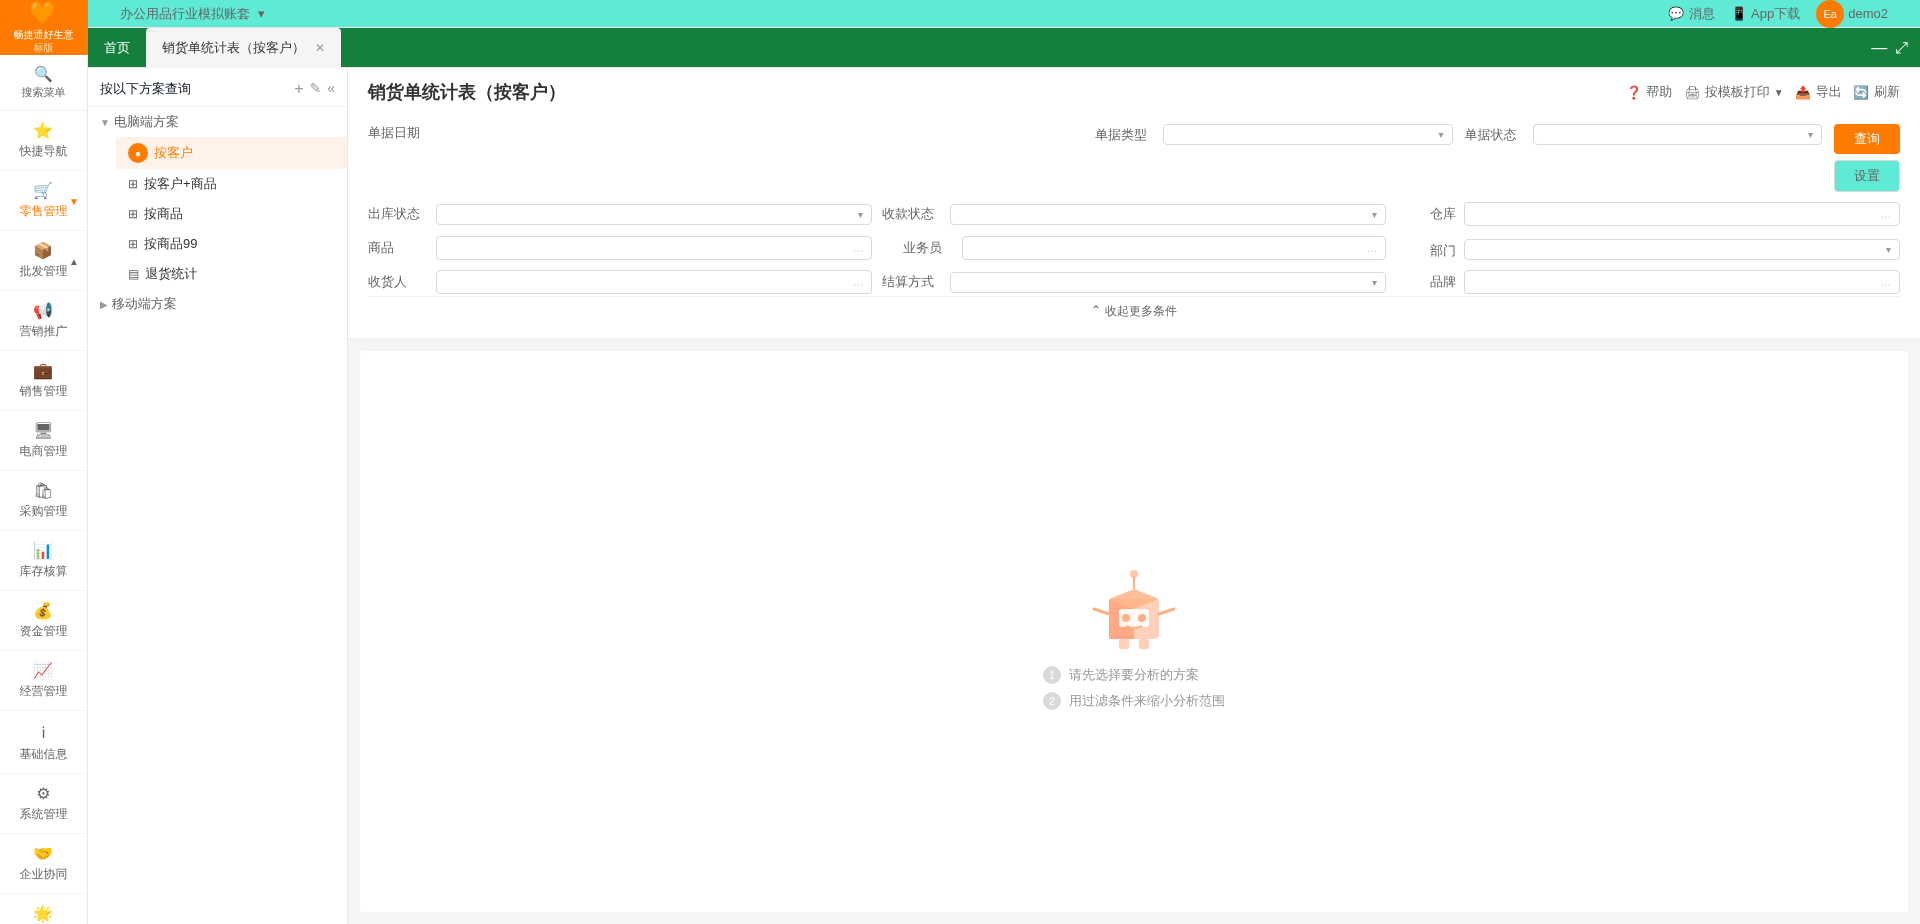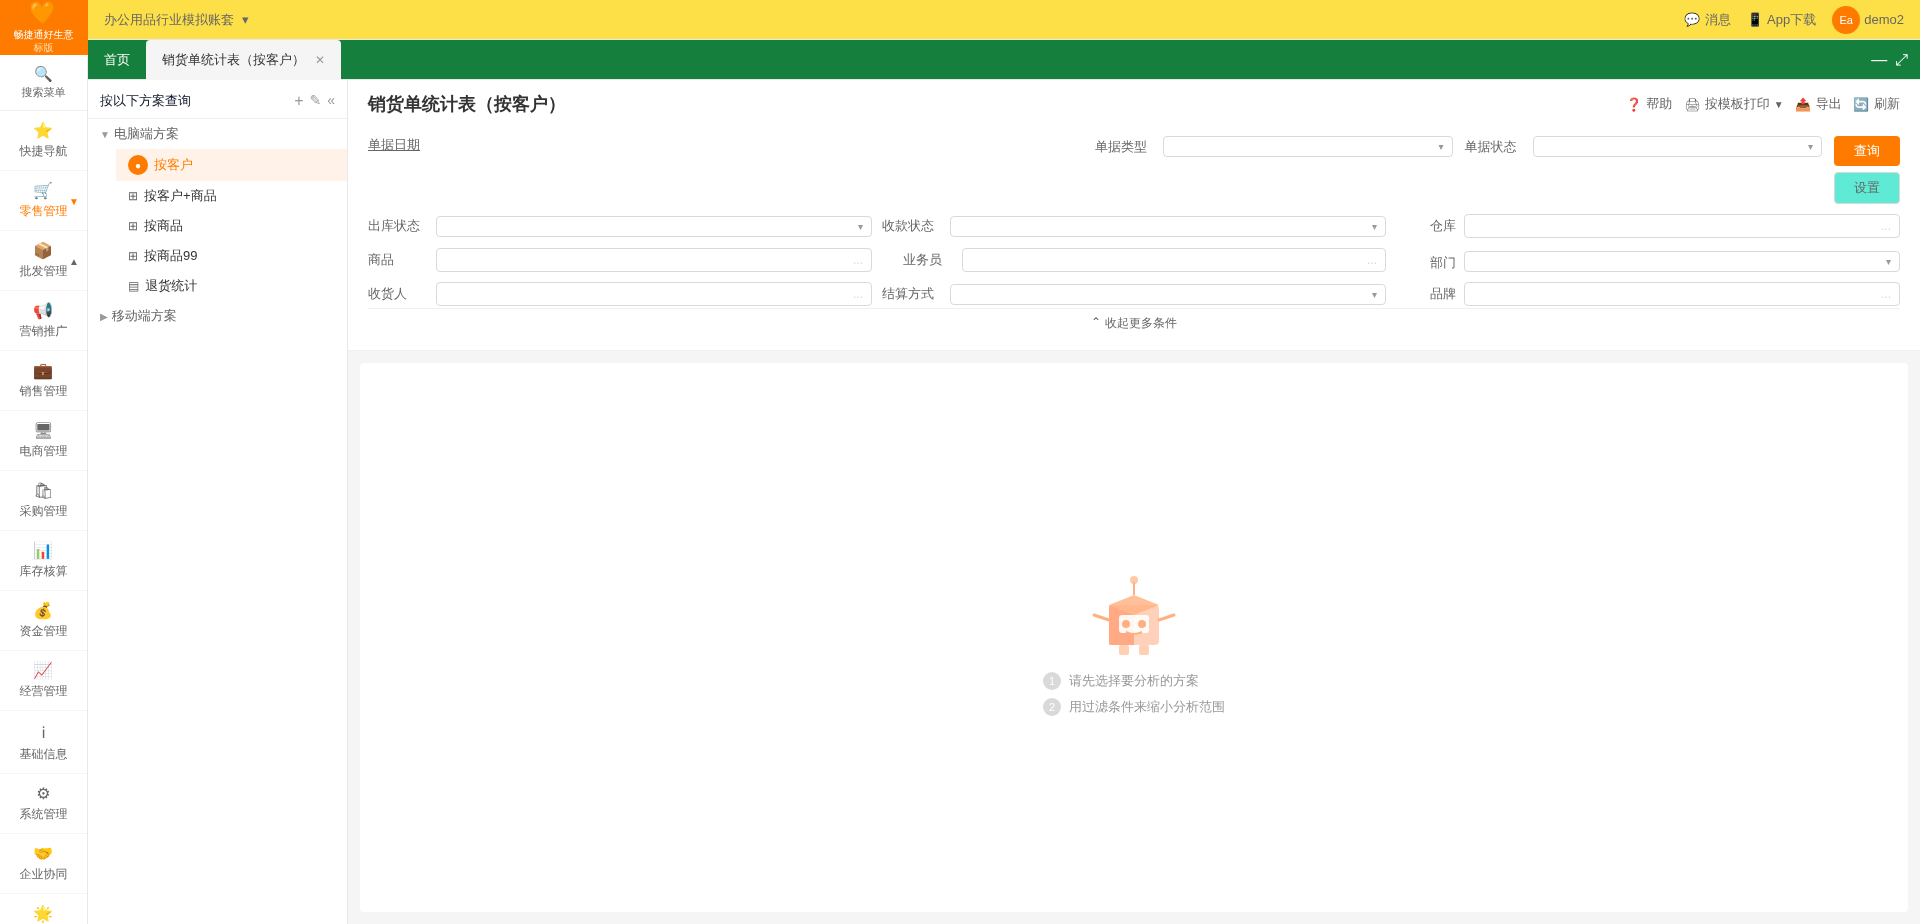--- a/index.html
+++ b/index.html
@@ -13,21 +13,21 @@
     .sidebar-nav-label { font-size: 11px; margin-top: 2px; }
     .sidebar-item { width: 100%; padding: 10px 0; display: flex; flex-direction: column; align-items: center; color: #666; font-size: 12px; cursor: pointer; border-bottom: 1px solid #f5f5f5; position: relative; }
     .sidebar-item.active { color: #ff7b00; }
     .sidebar-item .item-icon { font-size: 16px; margin-bottom: 3px; }
     .sidebar-item .arrow { font-size: 10px; position: absolute; right: 8px; top: 50%; transform: translateY(-50%); }
 
     
     .main-wrapper { flex: 1; display: flex; flex-direction: column; overflow: hidden; }
 
     
-    .top-nav { height: 40px; background: #fde047; border-bottom: 1px solid #e8e8e8; display: flex; align-items: center; padding: 0 16px; justify-content: space-between; }
+    .top-nav { height: 28px; background: #5eead4; border-bottom: 1px solid #e8e8e8; display: flex; align-items: center; padding: 0 32px; justify-content: space-between; }
     .top-nav-left { display: flex; align-items: center; gap: 8px; color: #666; font-size: 13px; }
     .top-nav-right { display: flex; align-items: center; gap: 16px; color: #666; font-size: 13px; }
     .top-nav-right .nav-item { display: flex; align-items: center; gap: 4px; cursor: pointer; }
     .user-avatar { width: 28px; height: 28px; border-radius: 50%; background: #ff7b00; display: flex; align-items: center; justify-content: center; color: #fff; font-size: 11px; }
 
     
     .tabs-bar { height: 40px; background: #fff; border-bottom: 1px solid #e8e8e8; display: flex; align-items: center; padding: 0 0; }
     .tab { padding: 0 16px; height: 40px; display: flex; align-items: center; cursor: pointer; color: #666; font-size: 13px; border-bottom: 2px solid transparent; gap: 6px; }
     .tab.active { color: #ff7b00; border-bottom: 2px solid #ff7b00; background: #fff; }
     .tab-close { font-size: 12px; color: #999; margin-left: 4px; cursor: pointer; }
@@ -265,21 +265,21 @@
             <span>🔄</span>
             <span>刷新</span>
           </div>
         </div>
       </div>
 
       <div class="filter-area">
 
         <div style="display:flex; align-items:flex-start; gap:12px; margin-bottom:10px;">
           <div style="flex:2; display:flex; align-items:center; gap:8px;">
-            <span class="filter-label" style="width:60px;flex-shrink:0;text-decoration:underline;">单据日期</span>
+            <span class="filter-label" style="width:60px;flex-shrink:0;">单据日期</span>
           </div>
           <div style="flex:1; display:flex; align-items:center; gap:8px;">
             <span class="filter-label" style="width:60px;flex-shrink:0;">单据类型</span>
             <div class="select-control">
               <span></span>
               <span class="arrow-down">▾</span>
             </div>
           </div>
           <div style="flex:1; display:flex; align-items:center; gap:8px;">
             <span class="filter-label" style="width:60px;flex-shrink:0;">单据状态</span>

